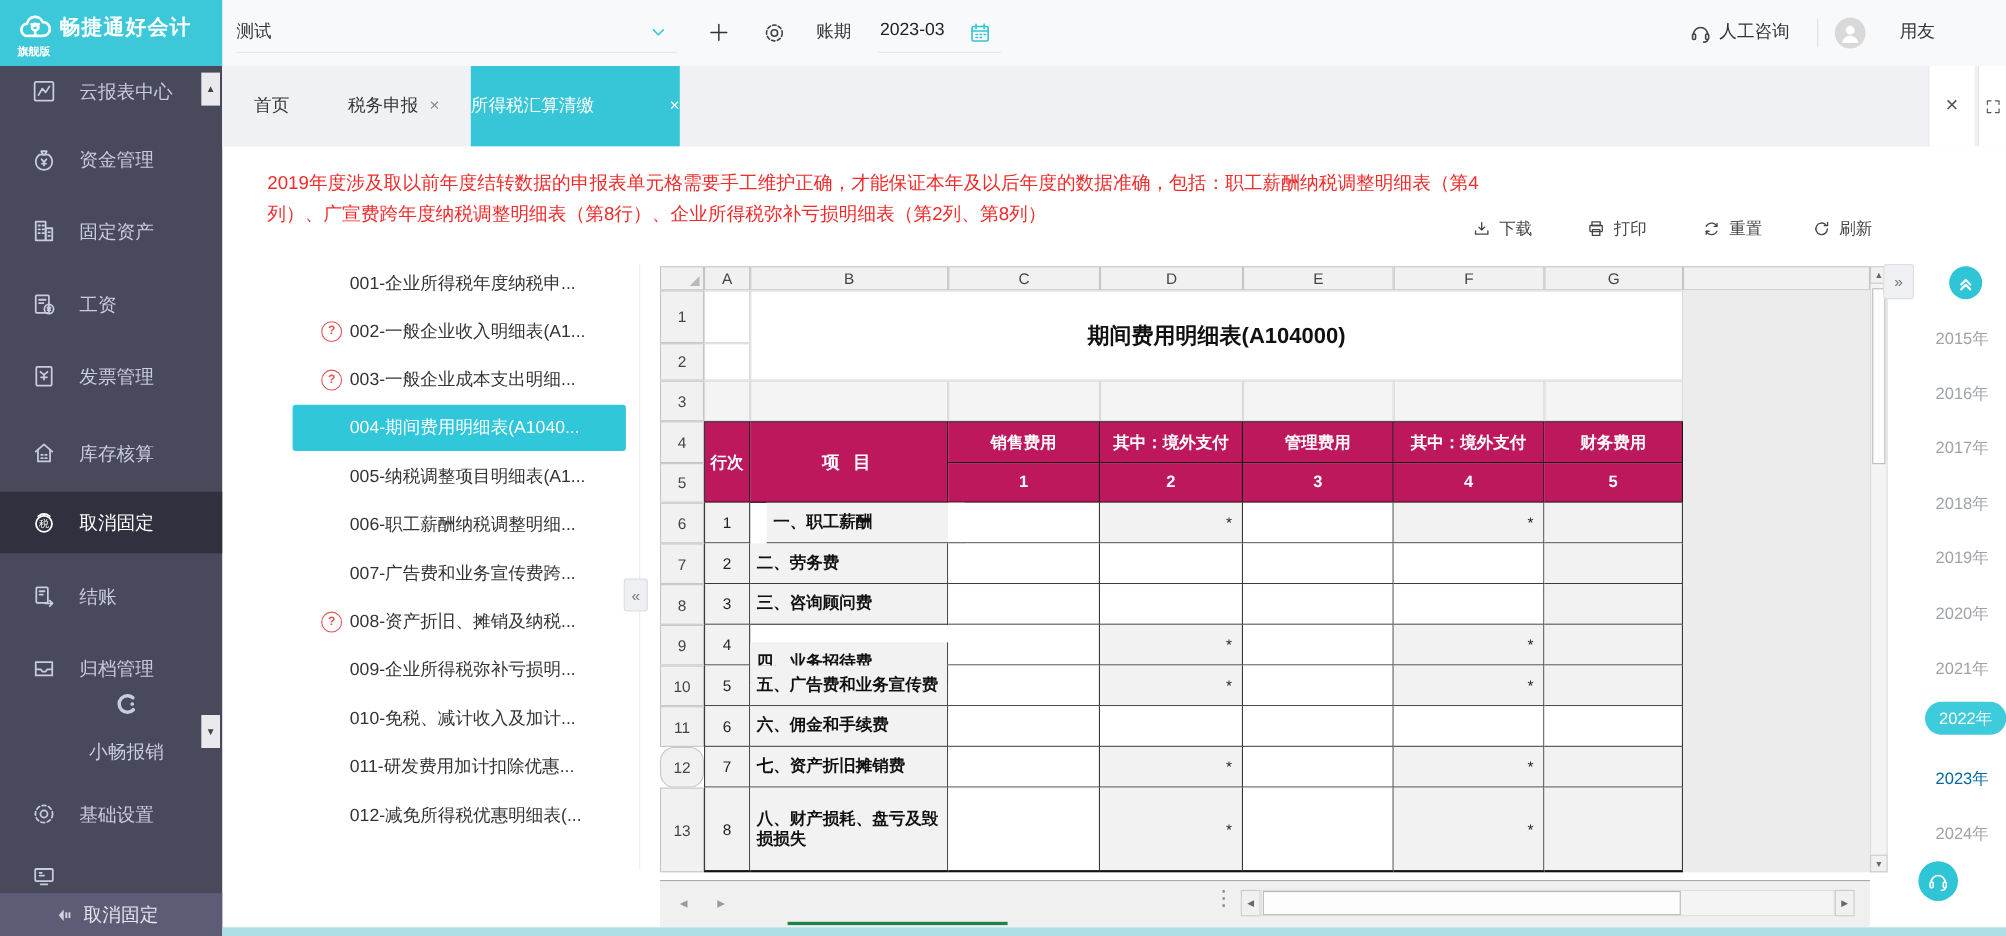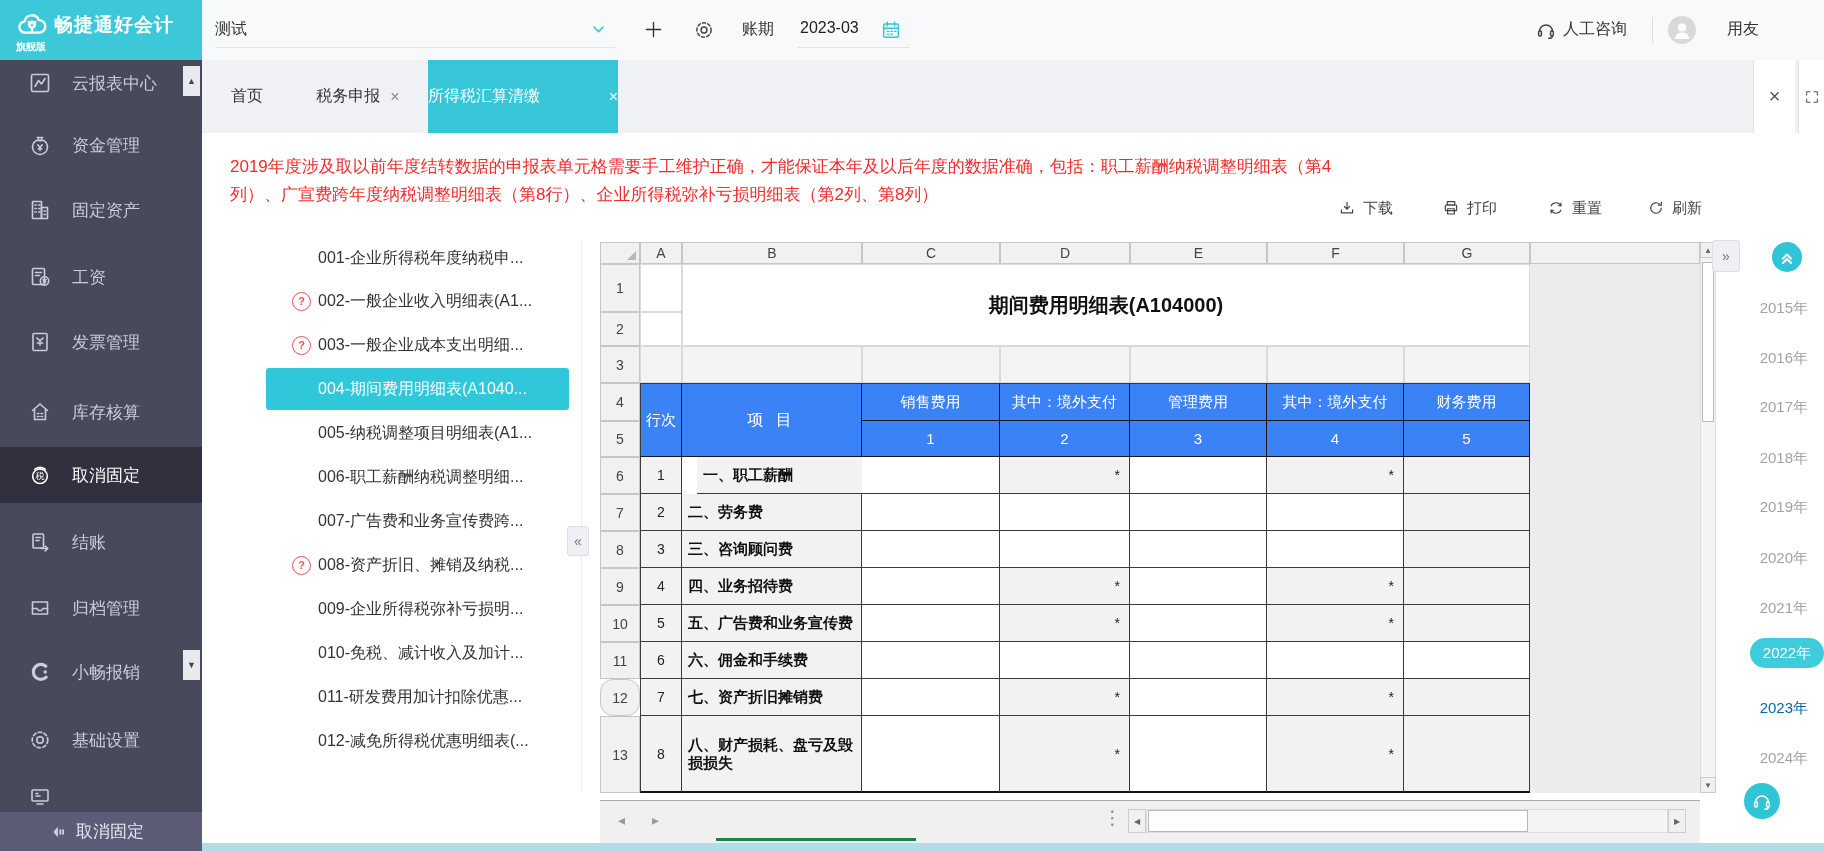--- a/index.html
+++ b/index.html
@@ -31,21 +31,21 @@
 .tabbar{position:absolute;left:202px;top:60px;width:1622px;height:73px;background:#EFF1F5}
 .tab{position:absolute;top:60px;height:73px;display:flex;align-items:center;justify-content:center;gap:10px;
   font-size:16px;color:#333;cursor:pointer}
 .tab .x{color:#8A8A8A;font-size:16px}
 .tab.active{background:#36C6D7;color:#fff}
 .tab.active .x{color:#fff}
 .cornerbox{position:absolute;top:60px;height:73px;background:#fff;border-left:1px solid #E4E4E4;
   display:flex;align-items:center;justify-content:center;color:#555}
 
 
-.warn{position:absolute;left:230px;width:1250px;font-size:17px;line-height:28px;color:#F02B2B;white-space:nowrap}
+.warn{position:absolute;left:243px;width:1250px;font-size:17px;line-height:28px;color:#F02B2B;white-space:nowrap}
 .tool{position:absolute;top:194px;height:28px;display:flex;align-items:center;gap:7px;font-size:15px;color:#444;cursor:pointer}
 
 
 .fitem{position:absolute;left:230px;width:345px;height:42px;display:flex;align-items:center;font-size:16px;color:#333;cursor:pointer}
 .fitem .lbl{position:absolute;left:88px;white-space:nowrap}
 .fitem.sel{left:266px;width:303px;background:#2FC7D9;border-radius:3px;color:#fff}
 .fitem.sel .lbl{left:52px}
 .qmark{position:absolute;left:62px;width:17px;height:17px;border:1.5px solid #E25555;border-radius:50%;color:#E25555;
   font-size:11px;display:flex;align-items:center;justify-content:center;font-weight:bold}
 .collapse-handle{position:absolute;background:#EFF0F3;border:1px solid #DCDEE3;color:#777;
@@ -53,21 +53,21 @@
 
 
 .xh{position:absolute;box-sizing:border-box;background:#F1F1F1;border:1px solid #C6C6C6;color:#444;
   display:flex;align-items:center;justify-content:center;font-size:14px}
 .lc{position:absolute;box-sizing:border-box;background:#fff;border:1px solid #DADADA}
 .r3{background:#F4F4F4}
 .tcell{position:absolute;box-sizing:border-box;display:flex;align-items:center;justify-content:center;background:#fff;
   border-right:1px solid #3B3B3B;border-bottom:1px solid #3B3B3B}
 .tcell.bl{border-left:1px solid #3B3B3B}
 .tcell.bt{border-top:1px solid #3B3B3B}
-.cy{background:#3b82f6;color:#fff;font-weight:normal;font-size:15px;border-color:#161616}
+.cy{background:#be185d;color:#fff;font-weight:bold;font-size:15px;border-color:#161616}
 .titlecell{position:absolute;box-sizing:border-box;background:#fff;display:flex;align-items:center;justify-content:center;
   font-size:20px;font-weight:bold;color:#111;border:1px solid #DADADA}
 .gray{background:#F2F2F2}
 .itemtxt{justify-content:flex-start;padding:2px 4px 2px 6px;font-weight:bold;font-size:15px;color:#111;line-height:18px}
 .star{justify-content:flex-end;padding-right:9px;font-size:14px;color:#222}
 .linecell{font-size:14px;color:#222}
 .sb-track{position:absolute;box-sizing:border-box;background:#F4F4F4;border:1px solid #DDD}
 .sb-btn{position:absolute;box-sizing:border-box;background:#F0F0F0;border:1px solid #CCC;color:#666;font-size:8px;
   display:flex;align-items:center;justify-content:center}
 .sb-thumb{position:absolute;box-sizing:border-box;background:#FDFDFD;border:1px solid #B8B8B8}
@@ -235,21 +235,21 @@
         </div>
         <div class="sb-item" style="top: 520px;">
           <span class="i" style="font-size: 24px;">
             <svg width="1em" height="1em" viewBox="0 0 24 24" fill="none" stroke="currentColor" stroke-width="1.6" stroke-linecap="round" stroke-linejoin="round">
               <path d="M4.5 6h15v12h-15z"></path>
               <path d="M4.5 12.5h4.5l1.5 2h3l1.5-2h4.5"></path>
             </svg>
           </span>
           <span>归档管理</span>
         </div>
-        <div class="sb-item" style="top: 584px;">
+        <div class="sb-item" style="top: 568px; flex-direction: column;">
           <span class="i" style="font-size: 24px;">
             <svg width="1em" height="1em" viewBox="0 0 24 24" fill="none" stroke="currentColor" stroke-width="1.6" stroke-linecap="round" stroke-linejoin="round">
               <path d="M17.8 6.3a7.5 7.5 0 1 0 .4 10.9" stroke-width="3.2"></path>
               <circle cx="17.2" cy="12" r="1.7" fill="currentColor" stroke="none"></circle>
             </svg>
           </span>
           <span>小畅报销</span>
         </div>
         <div class="sb-item" style="top: 652px;">
           <span class="i" style="font-size: 24px;">
@@ -460,21 +460,21 @@
       <div class="tcell star" style="left: 1267px; top: 494px; width: 137px; height: 37px;"></div>
       <div class="tcell star gray" style="left: 1404px; top: 494px; width: 126px; height: 37px;"></div>
       <div class="tcell bl gray linecell" style="left: 640px; top: 531px; width: 42px; height: 37px;">3</div>
       <div class="tcell gray itemtxt" style="left: 682px; top: 531px; width: 180px; height: 37px;">三、咨询顾问费</div>
       <div class="tcell star" style="left: 862px; top: 531px; width: 138px; height: 37px;"></div>
       <div class="tcell star" style="left: 1000px; top: 531px; width: 130px; height: 37px;"></div>
       <div class="tcell star" style="left: 1130px; top: 531px; width: 137px; height: 37px;"></div>
       <div class="tcell star" style="left: 1267px; top: 531px; width: 137px; height: 37px;"></div>
       <div class="tcell star gray" style="left: 1404px; top: 531px; width: 126px; height: 37px;"></div>
       <div class="tcell bl gray linecell" style="left: 640px; top: 568px; width: 42px; height: 37px;">4</div>
-      <div class="tcell gray itemtxt" style="left: 682px; top: 568px; width: 180px; height: 37px;">四、业务招待费</div>
+      <div class="tcell gray itemtxt" style="left: 682px; top: 584px; width: 180px; height: 37px;">四、业务招待费</div>
       <div class="tcell star" style="left: 862px; top: 568px; width: 138px; height: 37px;"></div>
       <div class="tcell star gray" style="left: 1000px; top: 568px; width: 130px; height: 37px;">*</div>
       <div class="tcell star" style="left: 1130px; top: 568px; width: 137px; height: 37px;"></div>
       <div class="tcell star gray" style="left: 1267px; top: 568px; width: 137px; height: 37px;">*</div>
       <div class="tcell star gray" style="left: 1404px; top: 568px; width: 126px; height: 37px;"></div>
       <div class="tcell bl gray linecell" style="left: 640px; top: 605px; width: 42px; height: 37px;">5</div>
       <div class="tcell gray itemtxt" style="left: 682px; top: 605px; width: 180px; height: 37px;">五、广告费和业务宣传费</div>
       <div class="tcell star" style="left: 862px; top: 605px; width: 138px; height: 37px;"></div>
       <div class="tcell star gray" style="left: 1000px; top: 605px; width: 130px; height: 37px;">*</div>
       <div class="tcell star" style="left: 1130px; top: 605px; width: 137px; height: 37px;"></div>

